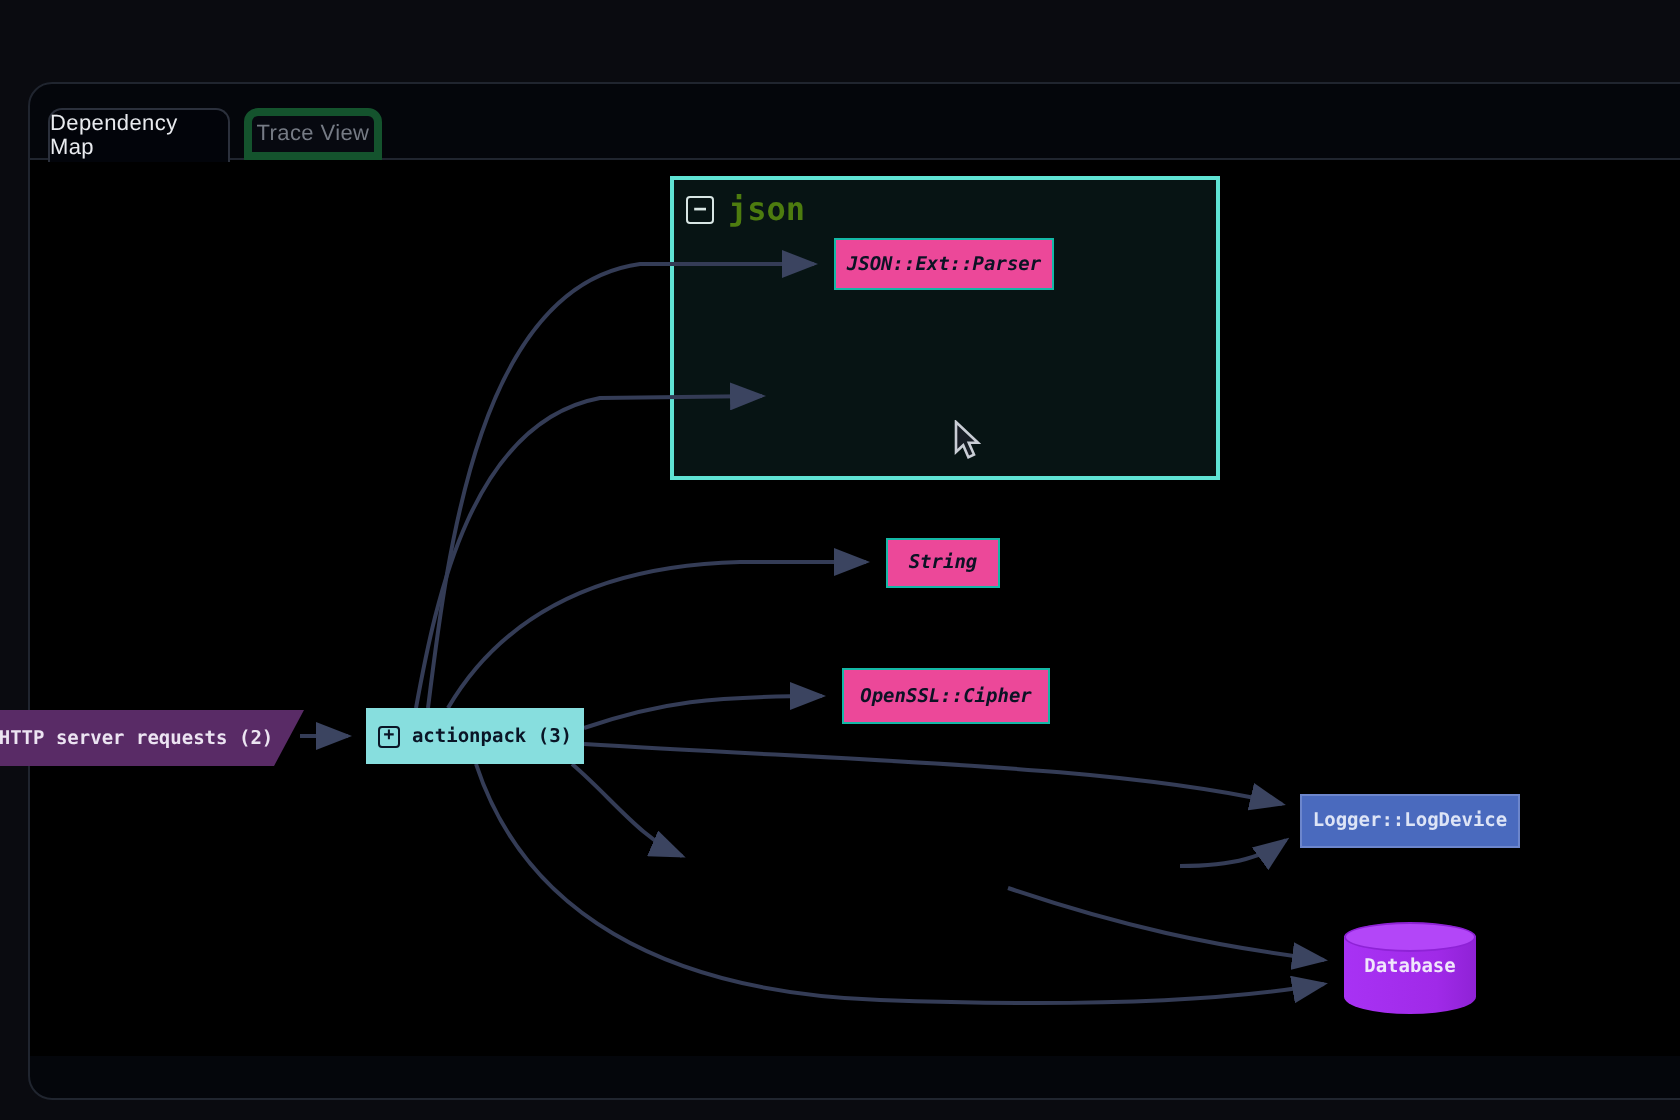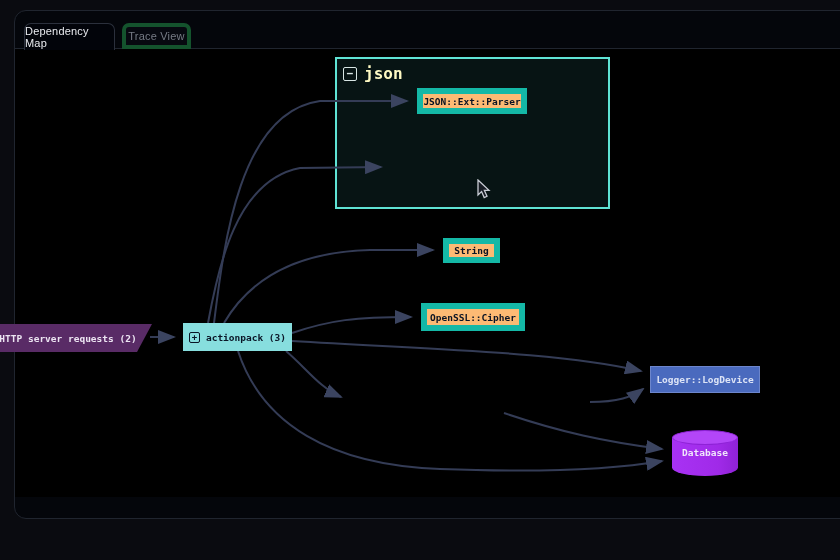--- a/index.html
+++ b/index.html
@@ -1,18 +1,18 @@
 <!DOCTYPE html>
 <html><head>
 <meta charset="utf-8">
 <style>
   * { margin:0; padding:0; box-sizing:border-box; }
   html,body { width:840px; height:560px; overflow:hidden; background:#0a0b10;
               font-family:"Liberation Sans", sans-serif; }
-  #stage { position:relative; width:840px; height:524px; }
+  #stage { position:relative; width:840px; height:524px;margin-top:31px; }
 
   
   .panel { position:absolute; left:14px; top:10px; width:850px; height:509px;
            background:#04060b; border:1px solid #20252f; border-radius:12px; z-index:1; }
   .canvas { position:absolute; left:15px; top:49px; width:825px; height:448px;
             background:#000; z-index:2; }
   .tabbar-line { position:absolute; left:15px; top:48px; width:825px; height:0;
                  border-top:1px solid #20252f; z-index:2; }
 
   
@@ -26,26 +26,26 @@
   
   #graph { position:absolute; inset:0; z-index:4; }
   #edges { position:absolute; inset:0; z-index:2; pointer-events:none; }
 
   .group-json { position:absolute; left:335px; top:57px; width:275px; height:152px;
                 background:#071414; border:2px solid #5fe3d4; z-index:1; }
   .group-label { position:absolute; left:6px; top:5px; display:flex; align-items:center; gap:7px; }
   .collapse-box { width:14px; height:14px; border:1.5px solid #d8e6e4; border-radius:2px;
                   color:#d8e6e4; font:bold 11px "DejaVu Sans Mono","Liberation Mono",monospace;
                   display:flex; align-items:center; justify-content:center; line-height:1; }
-  .group-title { font:bold 16px "DejaVu Sans Mono","Liberation Mono",monospace; color:#fef9c3; }
+  .group-title { font:bold 16px "DejaVu Sans Mono","Liberation Mono",monospace; color:#4d7c0f; }
 
   .node { position:absolute; display:flex; align-items:center; justify-content:center;
           font:bold 9.5px "DejaVu Sans Mono","Liberation Mono",monospace;
           white-space:nowrap; z-index:5; }
-  .blue  { background:#fdba74; border:6px solid #14b8a6; color:#0b1324; }
+  .blue  { background:#ec4899; border:1px solid #14b8a6; color:#0b1324;font-style:italic; }
   .blue-light { background:#4a6abe; border:1px solid #6d86cc; color:#dde4f6; }
 
   .n-parser    { left:417px; top:88px;  width:110px; height:26px; }
   .n-generator { left:391px; top:154px; width:161px; height:26px; }
   .n-string    { left:443px; top:238px; width:57px;  height:25px; }
   .n-openssl   { left:421px; top:303px; width:104px; height:28px; }
   .n-callback  { left:350px; top:386px; width:240px; height:27px; }
   .n-logger    { left:650px; top:366px; width:110px; height:27px; }
 
   .n-actionpack { left:183px; top:323px; width:109px; height:28px; background:#87dede;

